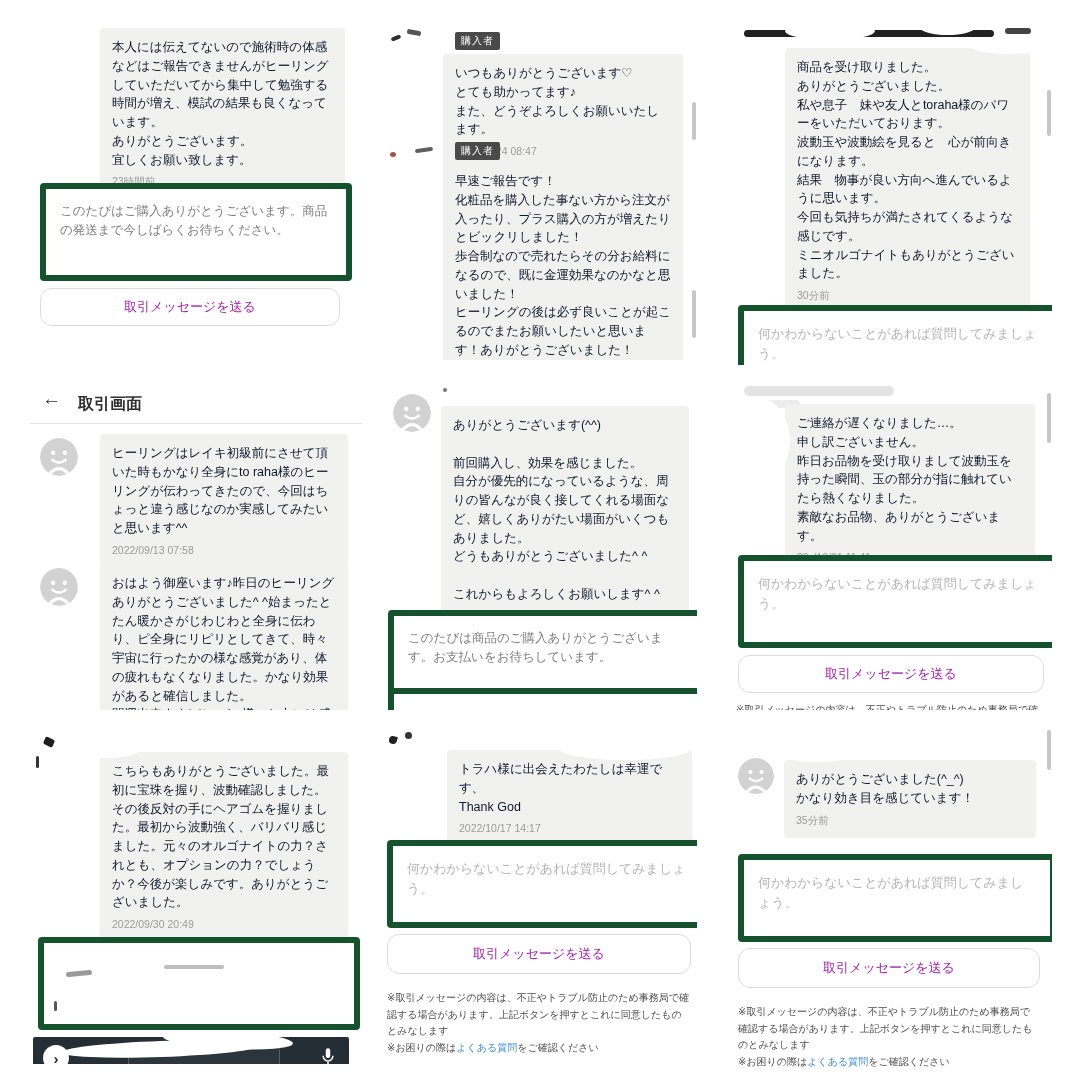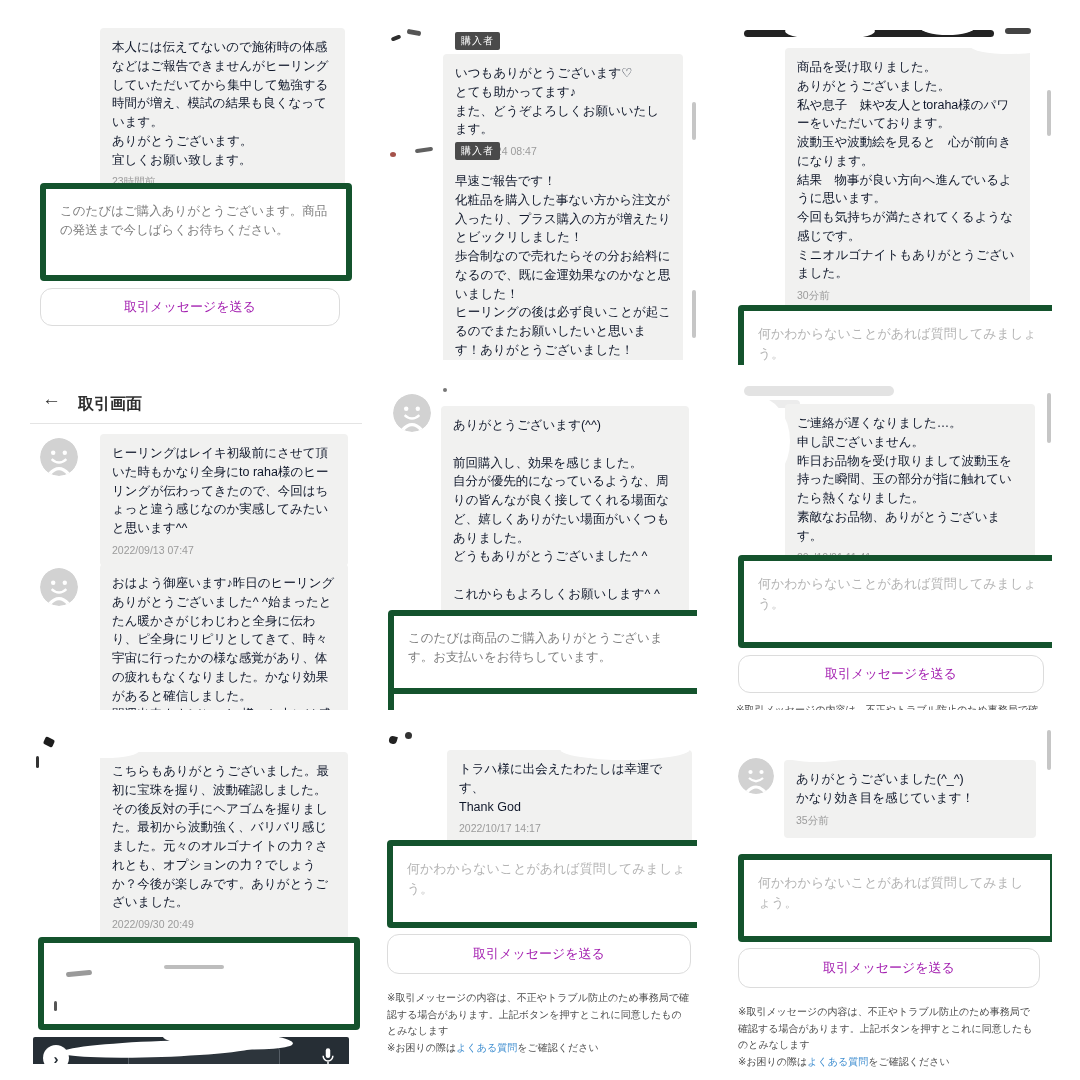--- a/index.html
+++ b/index.html
@@ -128,21 +128,21 @@
     <svg width="38" height="38" viewBox="0 0 36 36">
         <circle cx="18" cy="18" r="18" fill="#d2d2d2"></circle>
         <circle cx="12.5" cy="14" r="2.1" fill="#fff"></circle>
         <circle cx="23.5" cy="14" r="2.1" fill="#fff"></circle>
         <path d="M11 20 q7 6.5 14 0" stroke="#fff" stroke-width="2.2" fill="none"></path>
         <path d="M9 34 q9 -10 18 0" stroke="#fff" stroke-width="3" fill="none"></path>
       </svg>
   </div>
   <div class="bubble" style="left:70px;top:56px;width:248px;">
     <div class="msg">ヒーリングはレイキ初級前にさせて頂いた時もかなり全身にto raha様のヒーリングが伝わってきたので、今回はちょっと違う感じなのか実感してみたいと思います^^</div>
-    <div class="time">2022/09/13 07:47</div>
+    <div class="time">2022/09/13 07:58</div>
   </div>
 
   <div class="avatar" style="left:10px;top:190px;width:38px;height:38px;">
     <svg width="38" height="38" viewBox="0 0 36 36">
         <circle cx="18" cy="18" r="18" fill="#d2d2d2"></circle>
         <circle cx="12.5" cy="14" r="2.1" fill="#fff"></circle>
         <circle cx="23.5" cy="14" r="2.1" fill="#fff"></circle>
         <path d="M11 20 q7 6.5 14 0" stroke="#fff" stroke-width="2.2" fill="none"></path>
         <path d="M9 34 q9 -10 18 0" stroke="#fff" stroke-width="3" fill="none"></path>
       </svg>

